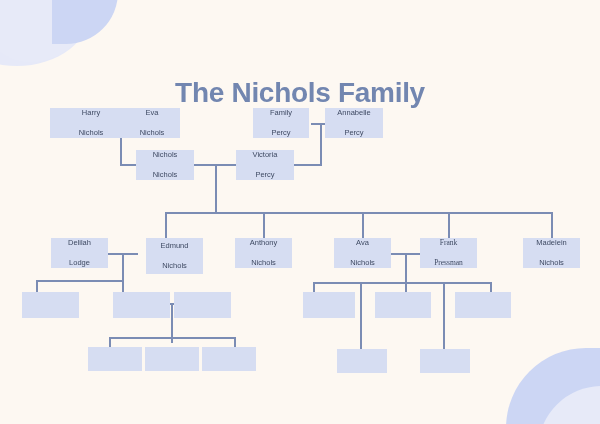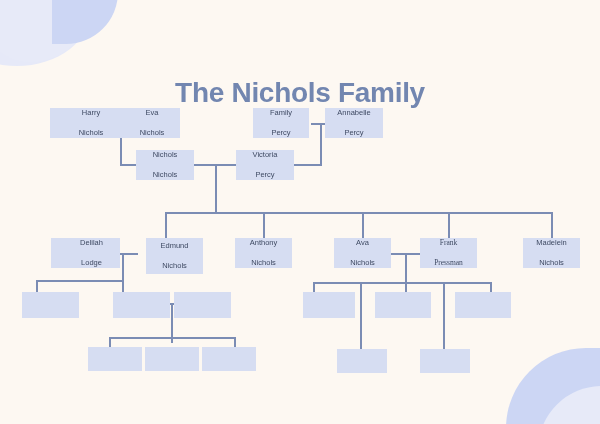--- a/index.html
+++ b/index.html
@@ -156,21 +156,21 @@
   <div class="ln v" style="left:362px; top:212px; height:26px;"></div>
   <div class="ln v" style="left:448px; top:212px; height:26px;"></div>
   <div class="ln v" style="left:551px; top:212px; height:26px;"></div>
 
   <div class="ln h" style="left:108px; top:253px; width:30px;"></div>
   <div class="ln v" style="left:122px; top:253px; height:27px;"></div>
 
   <div class="ln h" style="left:391px; top:253px; width:32px;"></div>
   <div class="ln v" style="left:405px; top:253px; height:29px;"></div>
 
-  <div class="node" style="left:51px; top:238px; width:57px; height:30px;padding-left:12px;">
+  <div class="node" style="left:51px; top:238px; width:57px; height:30px;">
     <span><span>Delilah</span><br><span>Lodge</span></span>
   </div>
   <div class="node" style="left:146px; top:238px; width:57px; height:36px;">
     <span><span>Edmund</span><br><span>Nichols</span></span>
   </div>
   <div class="node" style="left:235px; top:238px; width:57px; height:30px;justify-content:center;">
     <span><span>Anthony</span><br><span>Nichols</span></span>
   </div>
   <div class="node" style="left:334px; top:238px; width:57px; height:30px;">
     <span><span>Ava</span><br><span>Nichols</span></span>

